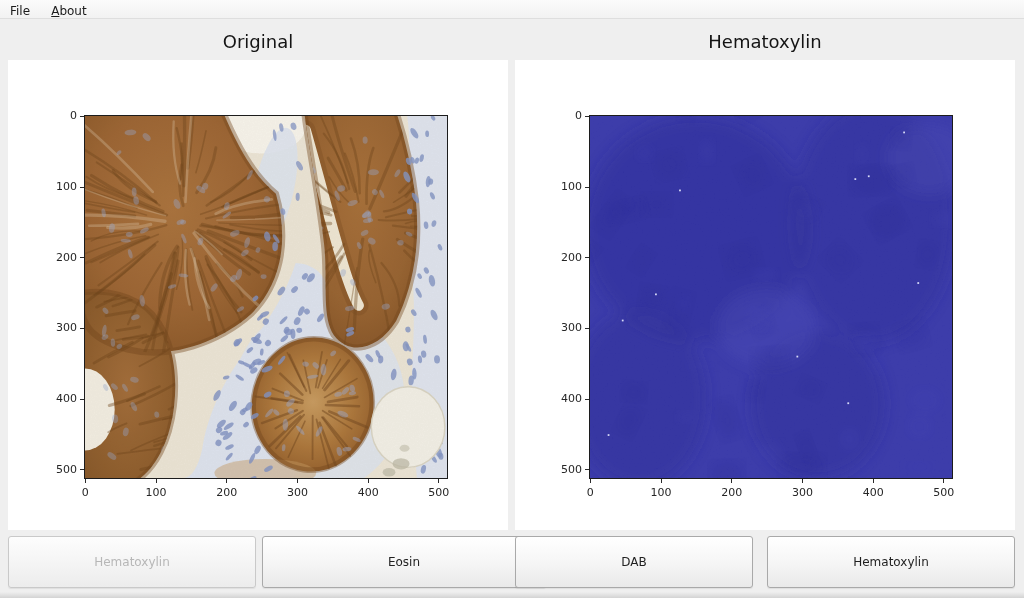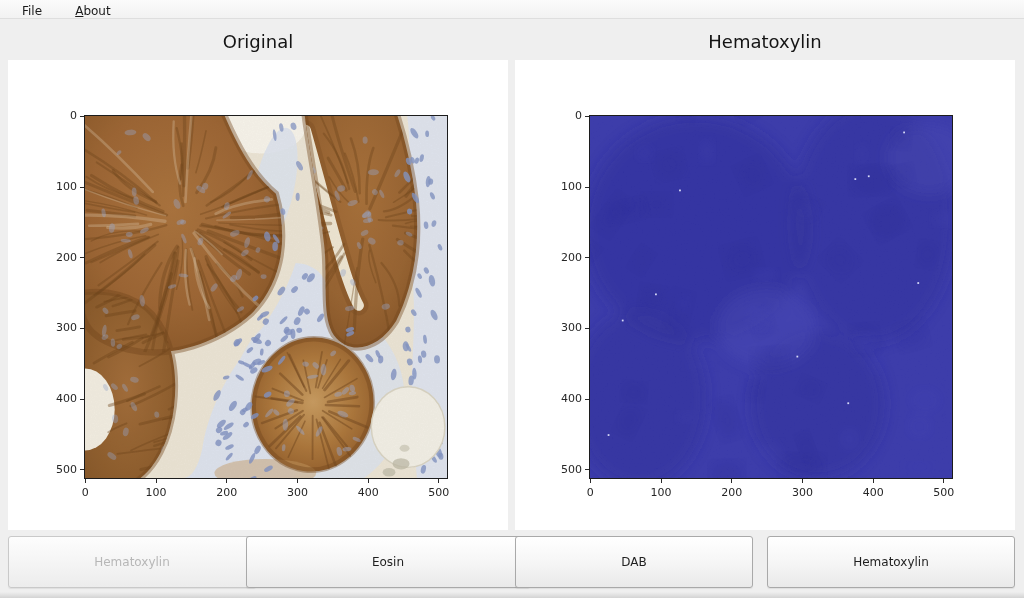--- a/index.html
+++ b/index.html
@@ -11,21 +11,21 @@
   }
   
   .menubar{
     position:absolute;left:0;top:0;width:1024px;height:19px;
     background:linear-gradient(#fbfbfb,#f2f2f2);
     border-bottom:1px solid #dedede;
     padding-left:2px;box-sizing:border-box;
   }
   .menu-item{
     display:inline-block;padding:0 8px;line-height:18px;
-    font-size:12px;color:#1a1a1a;cursor:default;margin-left:12px;
+    font-size:12px;color:#1a1a1a;cursor:default;
   }
   .menu-item u{text-decoration:underline;text-underline-offset:1px;}
   
   .panel-title{
     position:absolute;top:29px;height:26px;line-height:26px;
     text-align:center;font-size:18px;color:#141414;
   }
   #title-left{left:8px;width:500px;}
   #title-right{left:515px;width:500px;}
   
@@ -54,21 +54,21 @@
     font-family:"DejaVu Sans","Liberation Sans",sans-serif;
     font-size:12px;color:#1f1f1f;
     box-shadow:0 1px 1px rgba(0,0,0,0.07);
     cursor:pointer;
   }
   .stain-btn.disabled{
     color:#b7b7b7;border-color:#c9c9c9;cursor:default;
     background:linear-gradient(#fdfdfd 0%,#f4f4f4 55%,#ececec 100%);
   }
   #btn-0{left:8px;width:248px;}
-  #btn-1{left:246px;width:284px;}
+  #btn-1{left:262px;width:284px;}
   #btn-2{left:515px;width:238px;}
   #btn-3{left:767px;width:248px;}
   .bottom-shade{
     position:absolute;left:0;bottom:0;width:1024px;height:6px;
     background:linear-gradient(#efefef,#d3d3d3);
   }
 </style>
 </head>
 <body>
 

